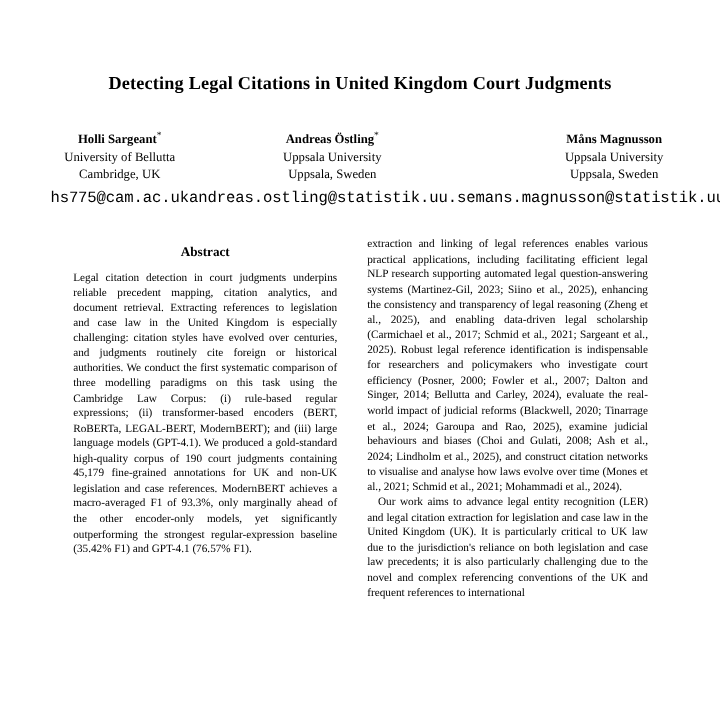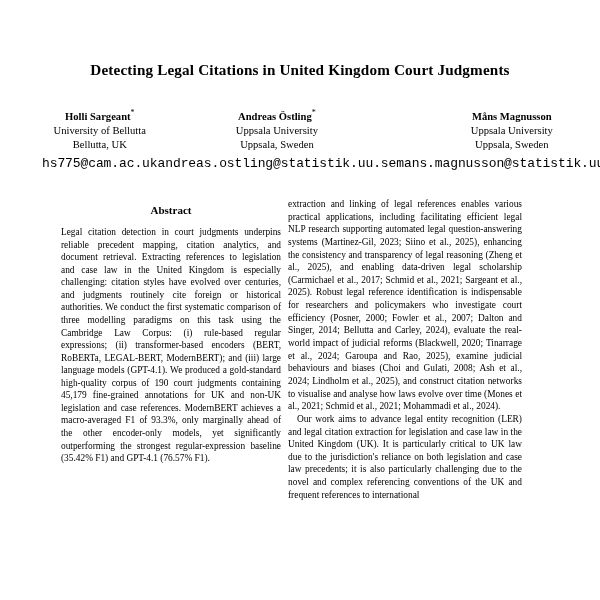--- a/index.html
+++ b/index.html
@@ -74,20 +74,21 @@
   }
 
   
   .columns {
     position: absolute;
     top: 198px;
     left: 0;
     right: 0;
     bottom: 0;
     display: flex;
+    gap: 18px;
     padding: 0 54px;
     box-sizing: border-box;
   }
   .col {
     width: 234px;
     flex: 0 0 234px;
   }
 
   .section-head-centered {
     text-align: center;
@@ -130,21 +131,21 @@
 
 <div class="page">
 
   <h1 class="title">Detecting Legal Citations in United Kingdom Court Judgments</h1>
 
   <div class="authors">
 
     <div class="author-block">
       <div class="author-name"><span>Holli Sargeant</span><span class="star">*</span></div>
       <div class="author-affil">University of Bellutta</div>
-      <div class="author-affil">Bellutta, UK</div>
+      <div class="author-affil">Cambridge, UK</div>
       <div class="author-email">hs775@cam.ac.uk</div>
     </div>
 
     <div class="author-block">
       <div class="author-name"><span>Andreas Östling</span><span class="star">*</span></div>
       <div class="author-affil">Uppsala University</div>
       <div class="author-affil">Uppsala, Sweden</div>
       <div class="author-email">andreas.ostling@statistik.uu.se</div>
     </div>
 

